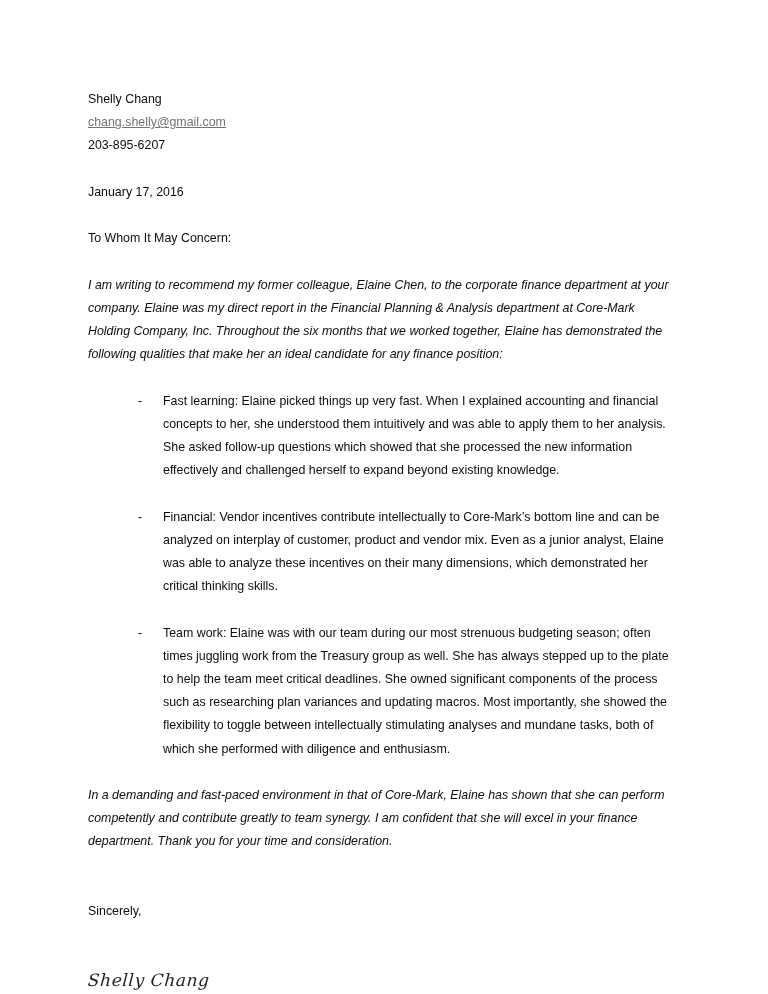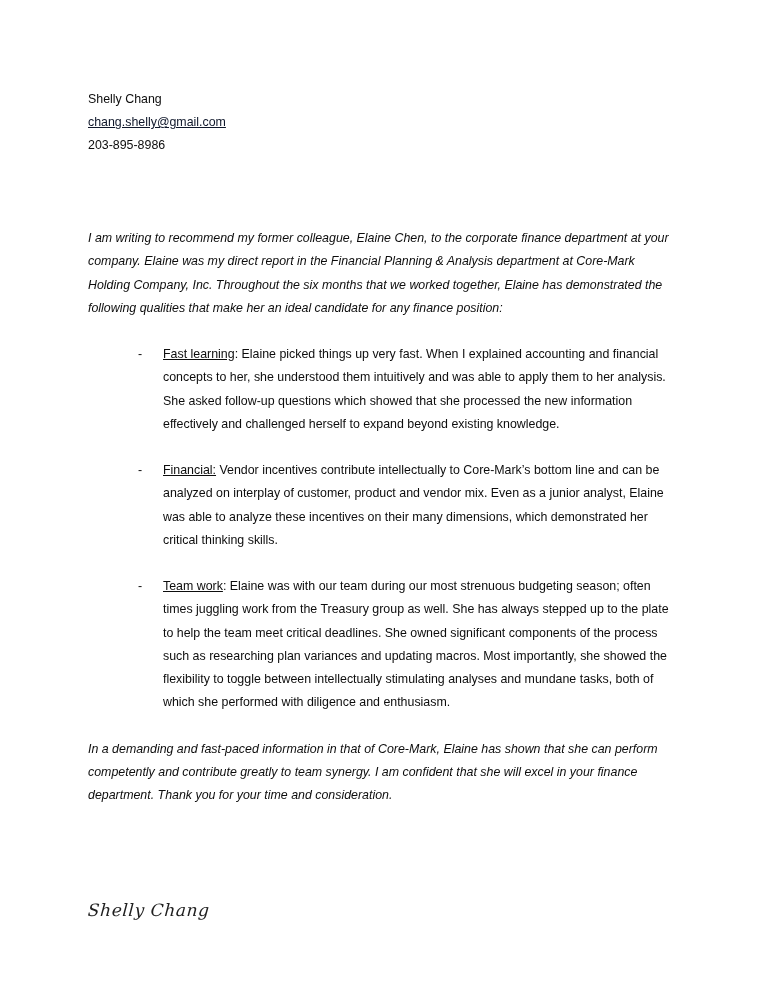--- a/index.html
+++ b/index.html
@@ -31,21 +31,21 @@
     width: 586px;
     font-size: 12.4px;
     line-height: 23.2px;
   }
 
   .line {
     white-space: pre-wrap;
   }
 
   .email-link {
-    color: #0f172a;
+    color: #737373;
     text-decoration: underline;
   }
 
   .blank {
     height: 23.2px;
   }
 
   .para {
     margin: 0;
     text-align: left;
@@ -71,21 +71,20 @@
     position: absolute;
     left: 50px;
     top: 0;
   }
 
   .bullet-body {
     display: block;
   }
 
   .u {
-    text-decoration: underline;
     text-underline-offset: 1px;
   }
 
   .sig-gap-top { height: 46px; }
   .sig-gap-mid { height: 46px; }
 
   .signature {
     font-family: "DejaVu Serif", serif;
     font-style: italic;
     font-size: 17px;
@@ -99,27 +98,29 @@
 </head>
 <body>
 
 <div class="page">
   <div class="letter">
 
     <div class="line">Shelly Chang</div>
 
     <div class="line"><a class="email-link" href="#">chang.shelly@gmail.com</a></div>
 
-    <div class="line">203-895-8986</div>
+    <div class="line">203-895-6207</div>
 
     <div class="blank"></div>
 
+    <div class="line">January 17, 2016</div>
 
     <div class="blank"></div>
 
+    <div class="line">To Whom It May Concern:</div>
 
     <div class="blank"></div>
 
     <p class="para">I am writing to recommend my former colleague, Elaine Chen, to the corporate finance department at your company. Elaine was my direct report in the Financial Planning &amp; Analysis department at Core-Mark Holding Company, Inc. Throughout the six months that we worked together, Elaine has demonstrated the following qualities that make her an ideal candidate for any finance position:</p>
 
     <div class="blank"></div>
 
     <ul class="bullets">
       <li class="bullet">
         <span class="bullet-marker">-</span>
@@ -130,23 +131,24 @@
         <span class="bullet-body"><span class="u">Financial:</span><span> Vendor incentives contribute intellectually to Core-Mark’s bottom line and can be analyzed on interplay of customer, product and vendor mix. Even as a junior analyst, Elaine was able to analyze these incentives on their many dimensions, which demonstrated her critical thinking skills.</span></span>
       </li>
       <li class="bullet">
         <span class="bullet-marker">-</span>
         <span class="bullet-body"><span class="u">Team work</span><span>: Elaine was with our team during our most strenuous budgeting season; often times juggling work from the Treasury group as well. She has always stepped up to the plate to help the team meet critical deadlines. She owned significant components of the process such as researching plan variances and updating macros.  Most importantly, she showed the flexibility to toggle between intellectually stimulating analyses and mundane tasks, both of which she performed with diligence and enthusiasm.</span></span>
       </li>
     </ul>
 
     <div class="blank"></div>
 
-    <p class="para">In a demanding and fast-paced information in that of Core-Mark, Elaine has shown that she can perform competently and contribute greatly to team synergy. I am confident that she will excel in your finance department. Thank you for your time and consideration.</p>
+    <p class="para">In a demanding and fast-paced environment in that of Core-Mark, Elaine has shown that she can perform competently and contribute greatly to team synergy. I am confident that she will excel in your finance department. Thank you for your time and consideration.</p>
 
     <div class="sig-gap-top"></div>
 
+    <div class="line">Sincerely,</div>
 
     <div class="sig-gap-mid"></div>
 
     <div class="line"><span class="signature">Shelly Chang</span></div>
 
   </div>
 </div>
 
 </body></html>

